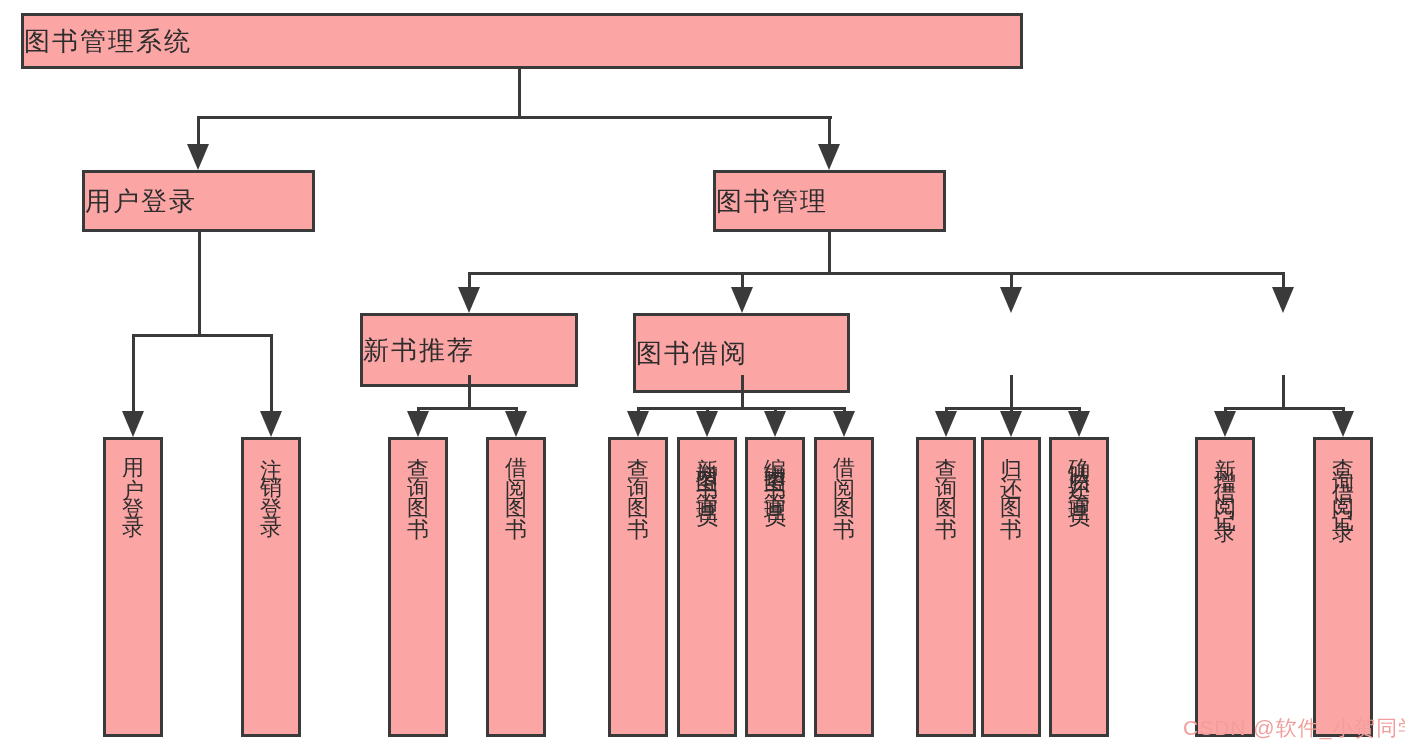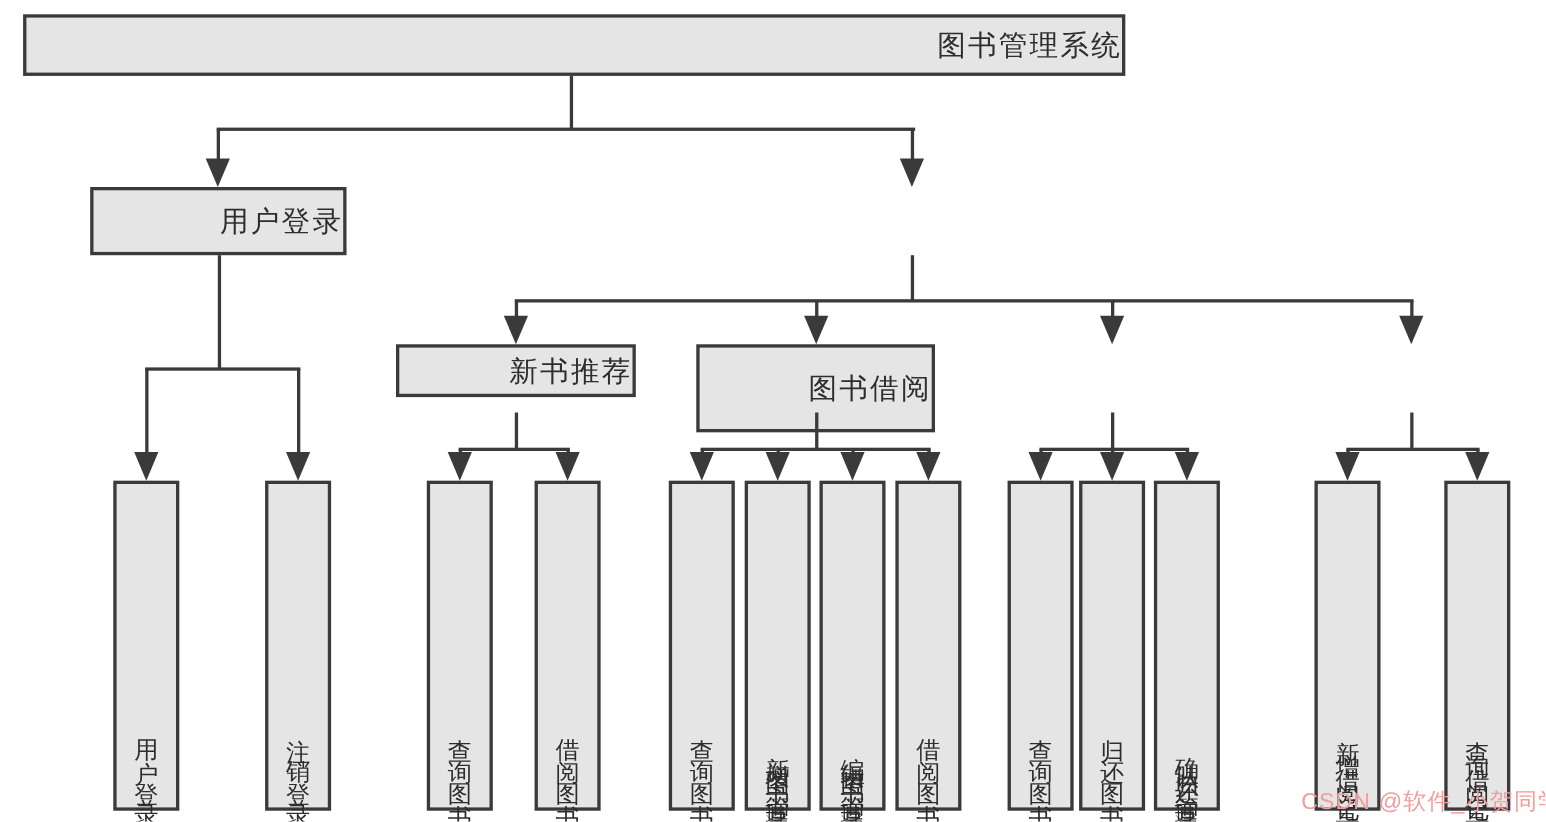--- a/index.html
+++ b/index.html
@@ -8,24 +8,24 @@
     width: 1405px;
     height: 747px;
     background: #ffffff;
     font-family: "Liberation Sans", "DejaVu Sans", sans-serif;
     overflow: hidden;
   }
   .node {
     position: absolute;
     box-sizing: border-box;
     border: 3px solid #3a3a3a;
-    background: #e5e5e5;
+    background: #fca5a5;
     display: flex;
     align-items: center;
-    justify-content: flex-end;
+    justify-content: flex-start;
     color: #2d2d2d;
     font-size: 26px;
     letter-spacing: 2px;
     white-space: nowrap;
   }
   .leaf {
     font-size: 22px;
     writing-mode: vertical-lr;
     text-orientation: mixed;
     white-space: nowrap;
@@ -58,22 +58,25 @@
 <div class="stage">
 
   <div class="node" style="left:21px;top:13px;width:1002px;height:56px">
     <span>图书管理系统</span>
   </div>
 
   <div class="node" style="left:82px;top:170px;width:233px;height:62px">
     <span>用户登录</span>
   </div>
 
-
-  <div class="node" style="left:360px;top:313px;width:218px;height:48px">
+  <div class="node" style="left:713px;top:170px;width:233px;height:62px">
+    <span>图书管理</span>
+  </div>
+
+  <div class="node" style="left:360px;top:313px;width:218px;height:74px">
     <span>新书推荐</span>
   </div>
 
   <div class="node" style="left:633px;top:313px;width:217px;height:80px">
     <span>图书借阅</span>
   </div>
 
 
 
   <div class="node leaf ls-a" style="left:103px;top:437px;width:60px;height:300px">

